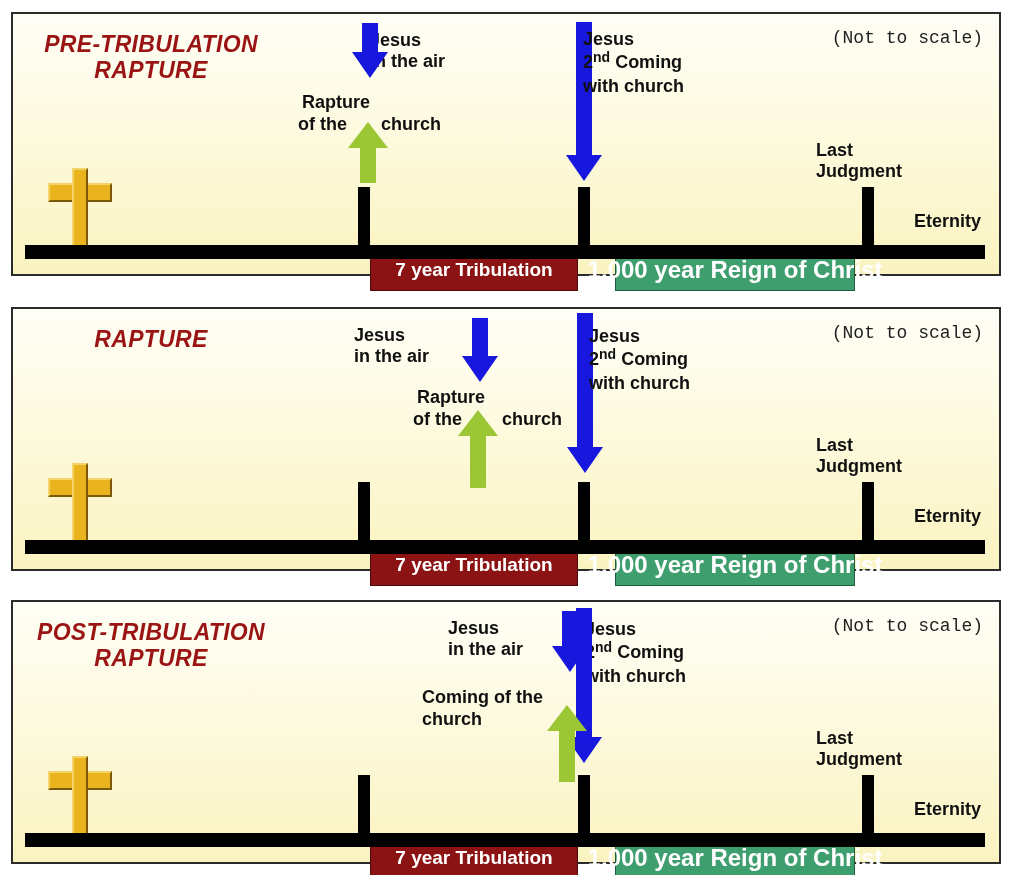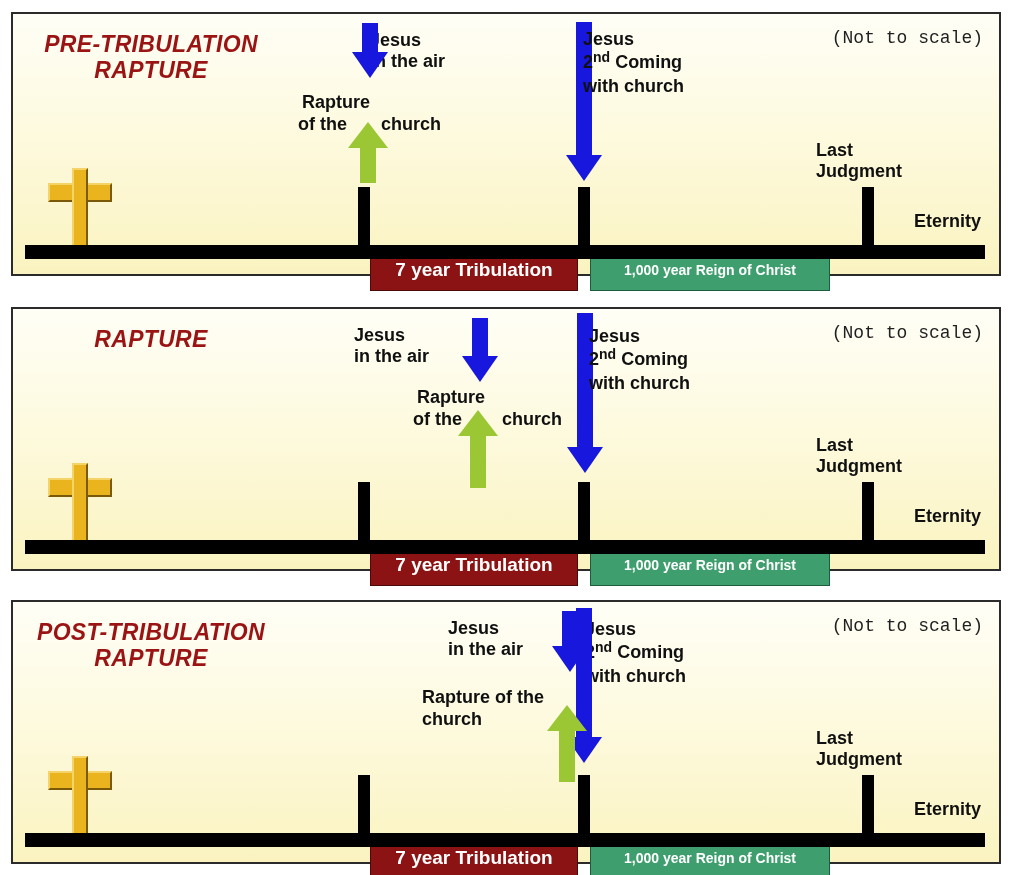--- a/index.html
+++ b/index.html
@@ -31,21 +31,21 @@
 
   
   .timeline{position:absolute;left:12px;top:231px;width:960px;height:14px;background:#000;}
   .tick{position:absolute;top:173px;width:12px;height:72px;background:#000;}
   .tick.t1{left:345px}.tick.t2{left:565px}.tick.t3{left:849px}
   .box{
     position:absolute;top:188px;height:43px;display:flex;align-items:center;justify-content:center;
     color:#fff;font-weight:bold;font-size:19px;white-space:nowrap;margin-top:46px;
   }
   .box.trib{left:357px;width:208px;background:#8b1313;border:1px solid #4a0a0a;box-sizing:border-box;}
-  .box.reign{left:577px;width:240px;background:#3f9e6e;border:1px solid #1e5c3e;box-sizing:border-box;font-size:14px;}
+  .box.reign{left:602px;width:240px;background:#3f9e6e;border:1px solid #1e5c3e;box-sizing:border-box;font-size:24px;}
   .t-judge{left:803px;top:126px;width:120px;}
   .t-eternity{left:901px;top:197px;width:120px;}
 
   
   .cross{position:absolute;left:35px;top:154px;width:64px;height:80px;}
   .cross .v,.cross .h{
     position:absolute;background:#e9b41e;box-sizing:border-box;
     border:2px solid #7a5a08;border-top-color:#f4d469;border-left-color:#f4d469;
   }
   .cross .v{left:24px;top:0;width:16px;height:80px;}
@@ -215,21 +215,21 @@
 
   <div class="lbl t-air">
     <div>Jesus</div>
     <div>in the air</div>
   </div>
   <div class="arrow down blue a-air">
     <div class="shaft"></div>
     <div class="head"></div>
   </div>
 
-  <div class="lbl t-rap1">Rapture of the</div>
+  <div class="lbl t-rap1">Coming of the</div>
   <div class="lbl t-rap2">church</div>
   <div class="arrow up green a-rap">
     <div class="shaft"></div>
     <div class="head"></div>
   </div>
 
   <div class="arrow down blue a-coming">
     <div class="shaft"></div>
     <div class="head"></div>
   </div>

